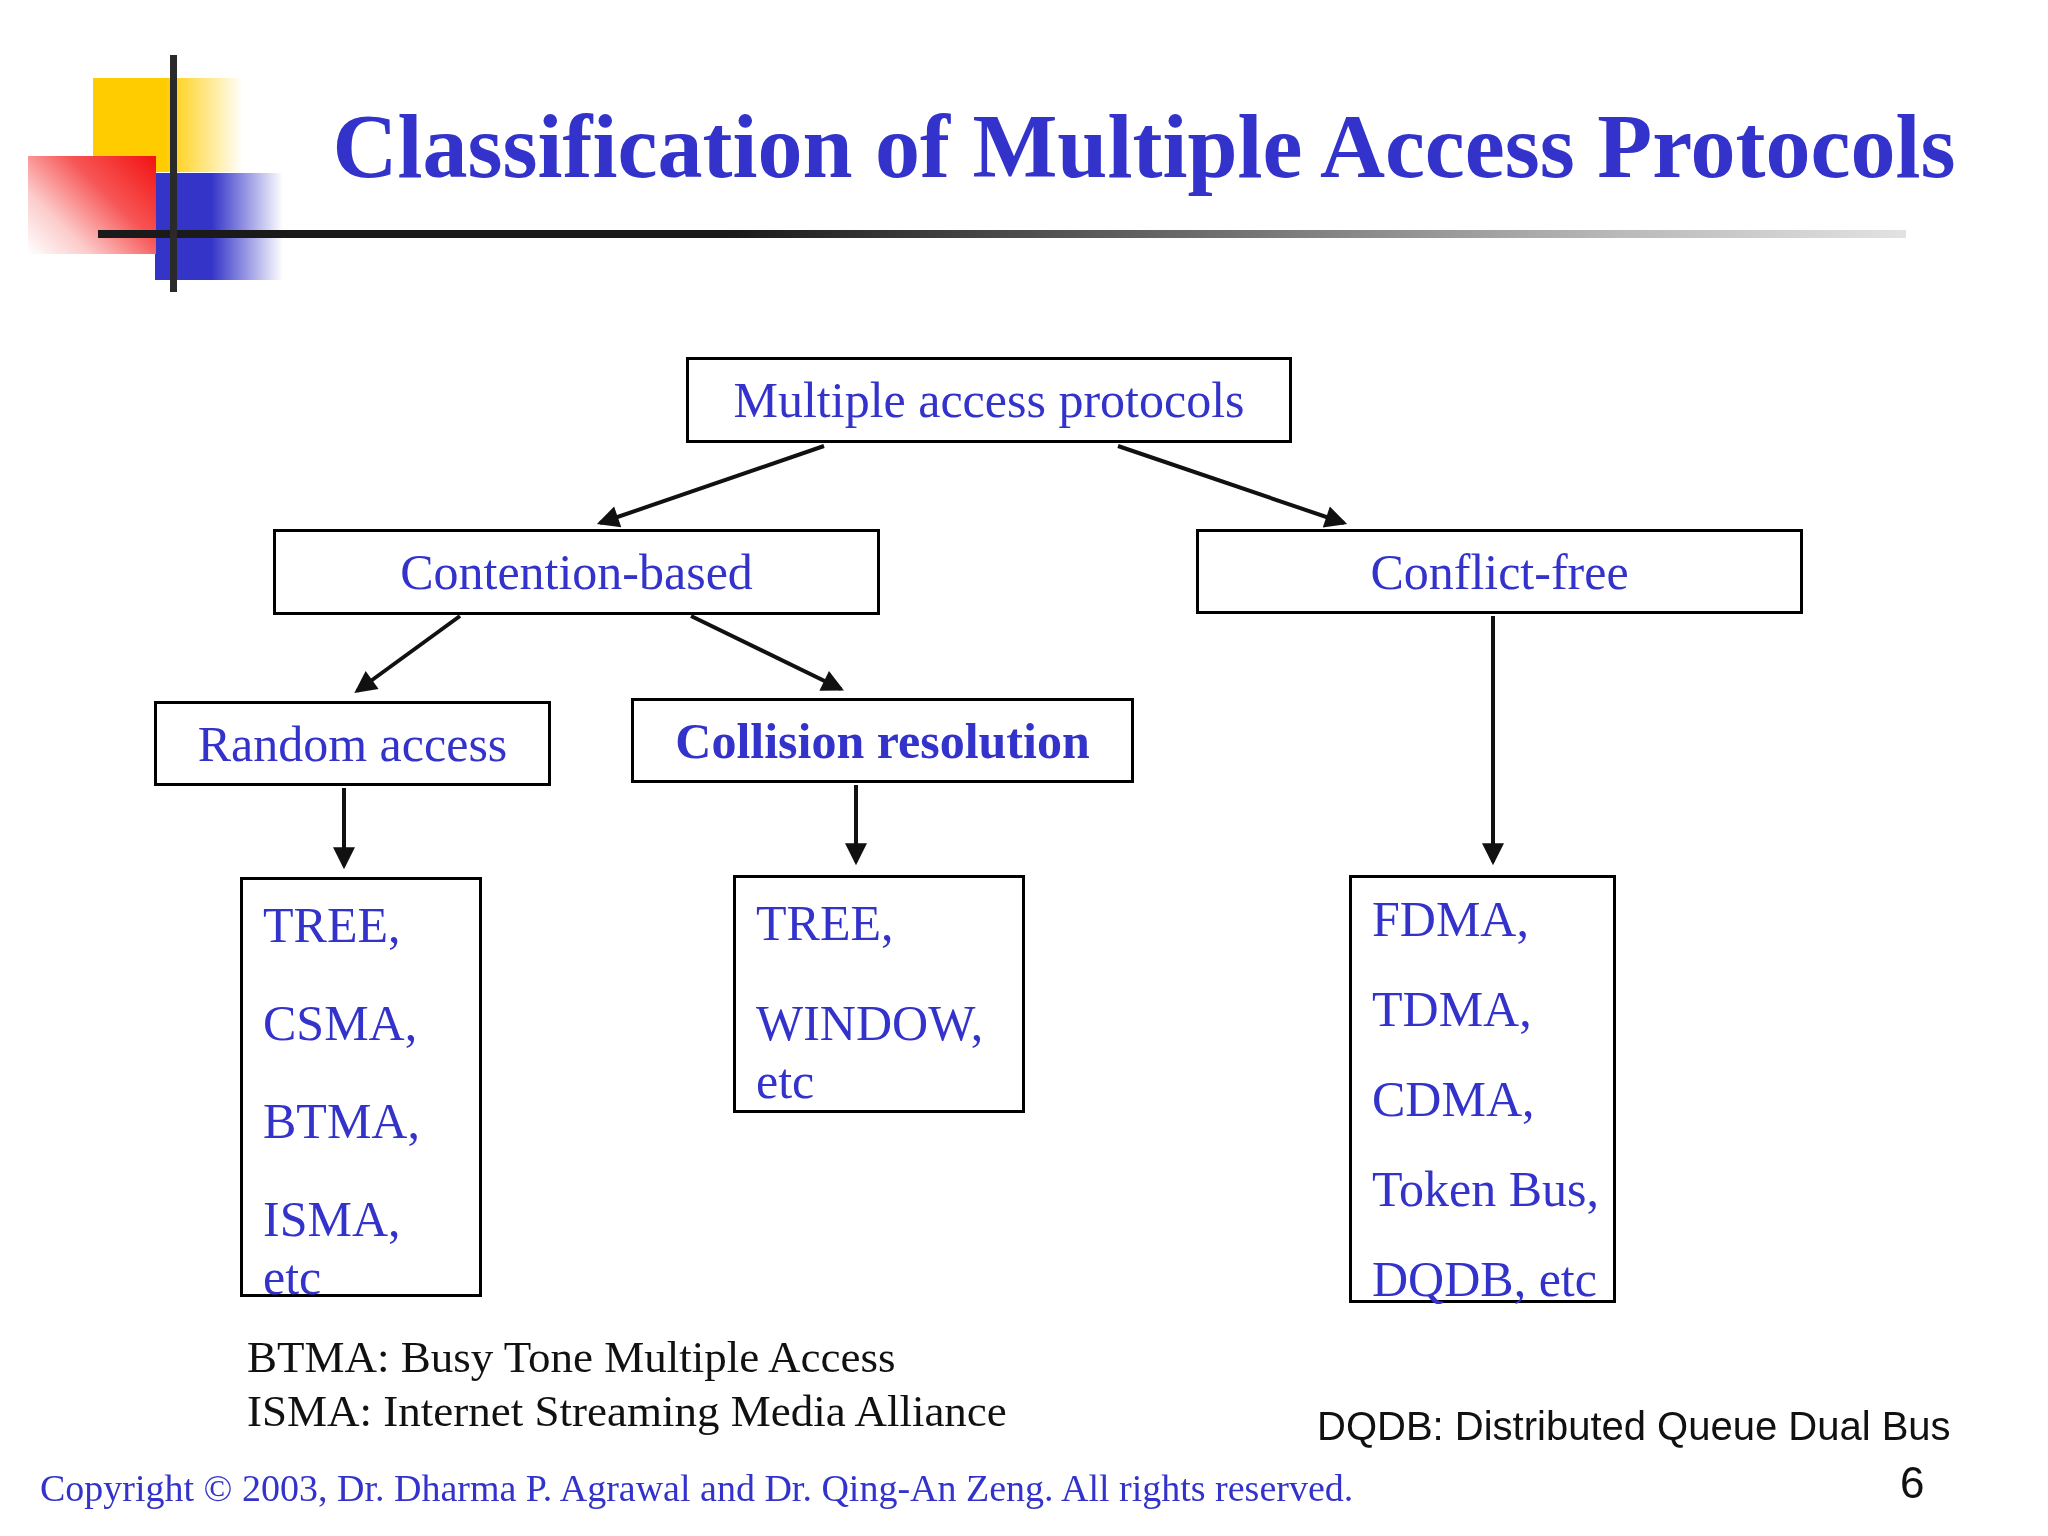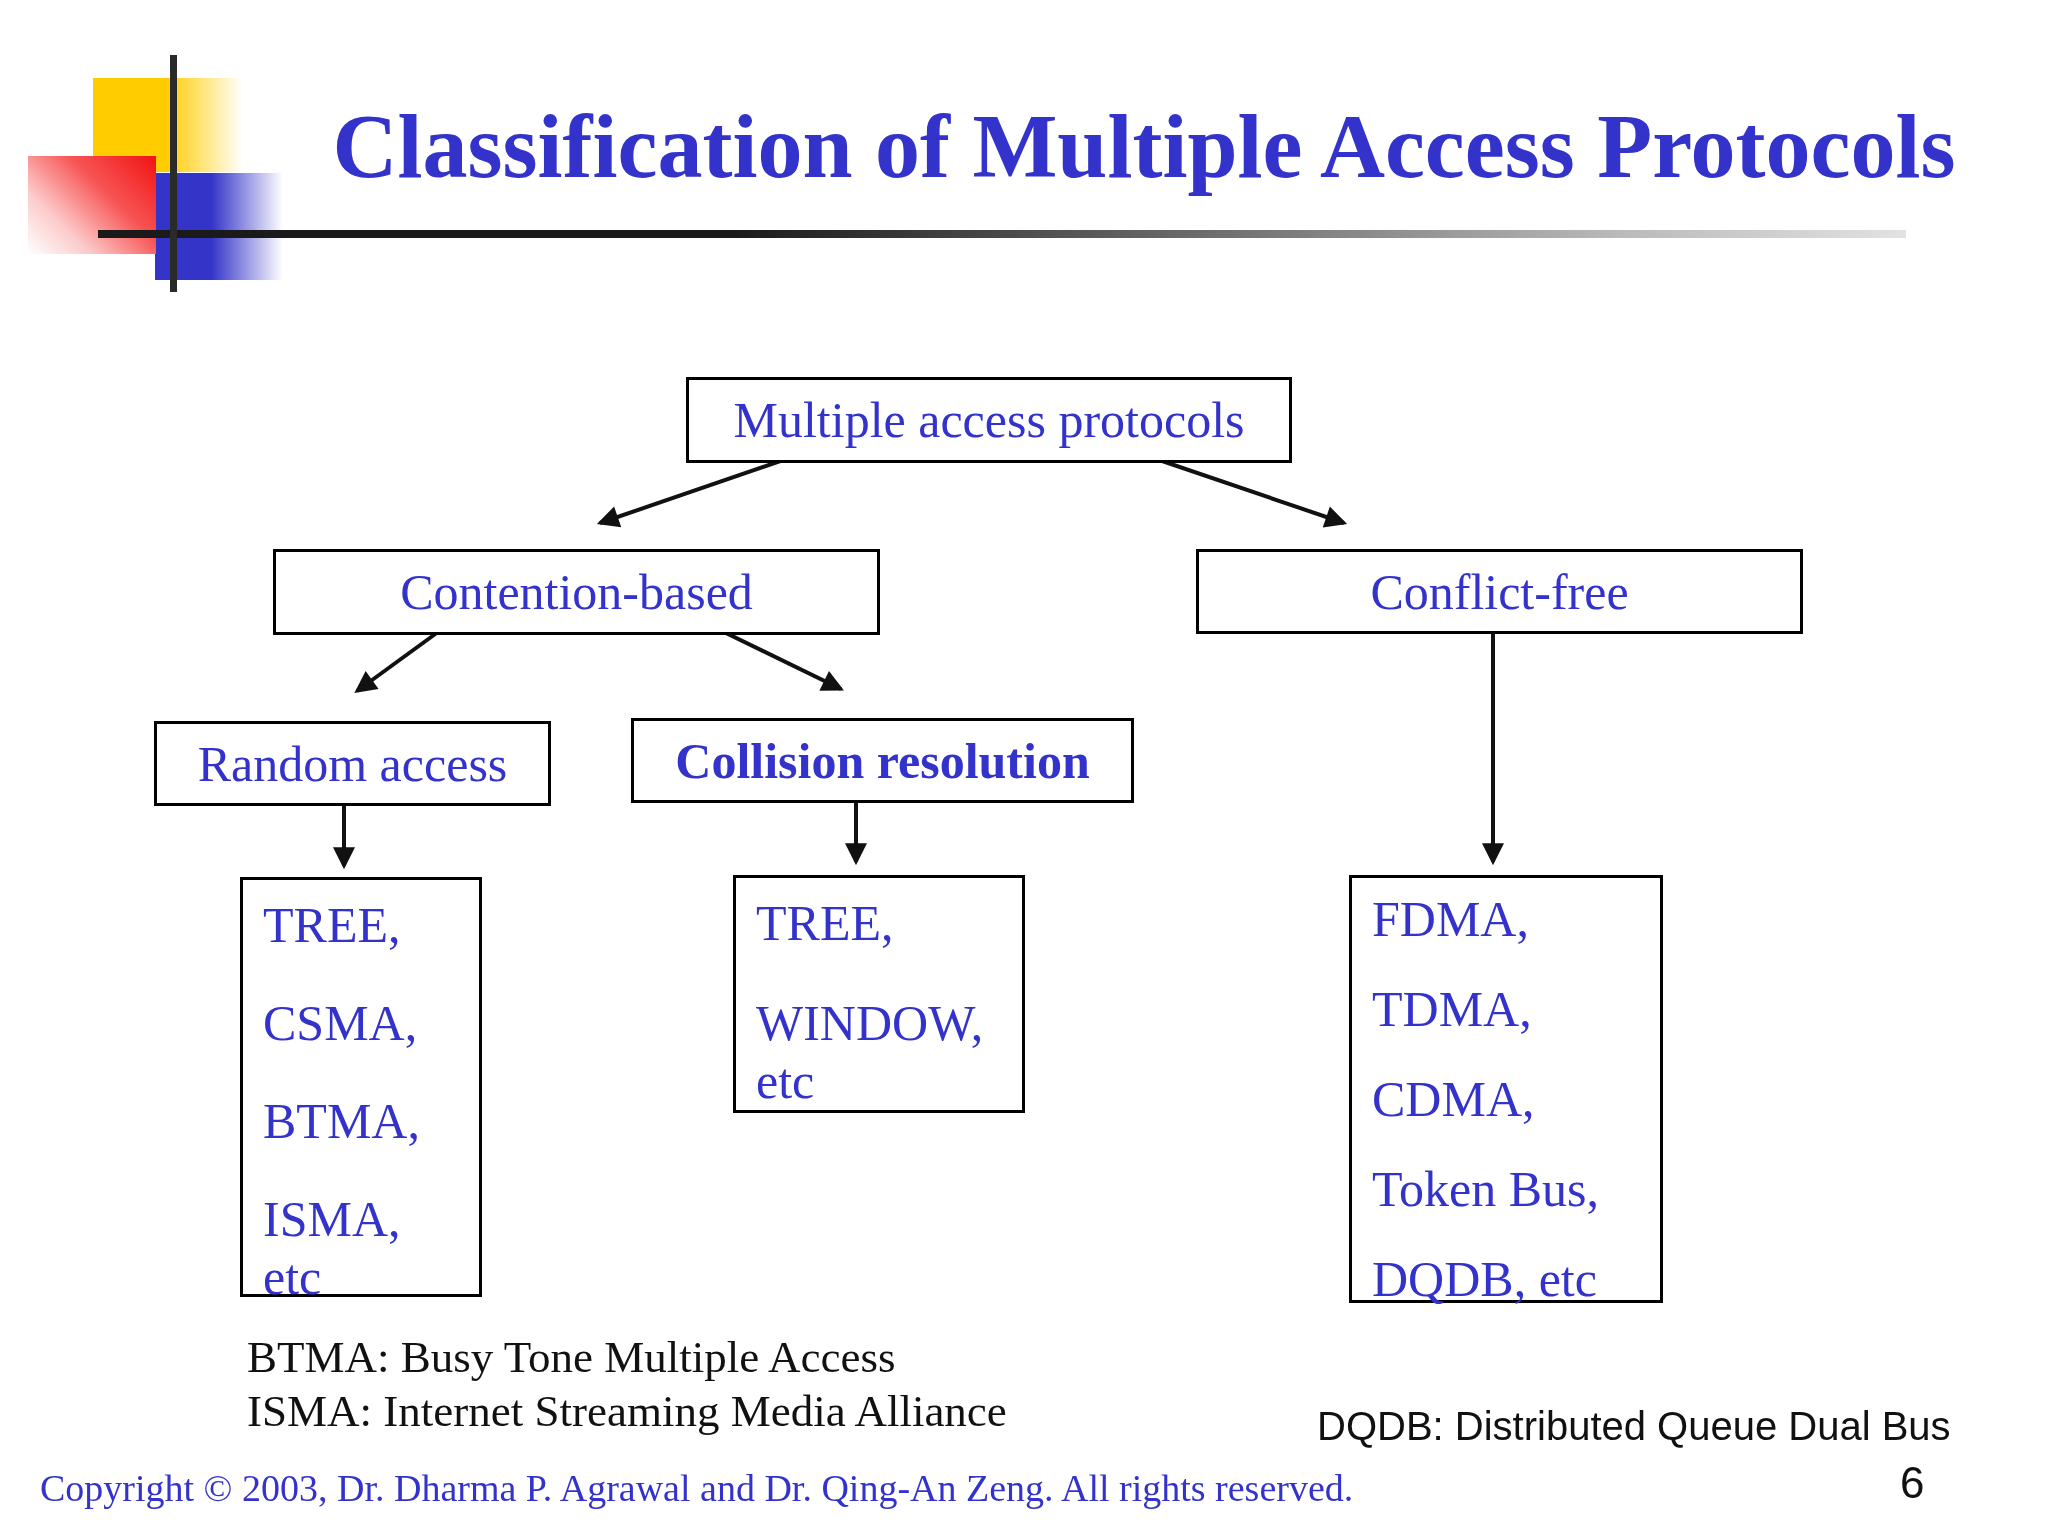--- a/index.html
+++ b/index.html
@@ -45,33 +45,32 @@
     position:absolute;z-index:7;
     box-sizing:border-box;
     border:3px solid #000;
     background:#fff;
     color:#3333cc;
     font-size:50px;
   }
   .node.center{
     display:flex;align-items:center;justify-content:center;
     white-space:nowrap;
-    margin-top:20px;
   }
   .node.list{padding-left:20px;}
   .node.list .ln{line-height:58px;white-space:nowrap;}
 
   .n-root      {left:686px; top:357px; width:606px; height:86px;}
   .n-contention{left:273px; top:529px; width:607px; height:86px;}
   .n-conflict  {left:1196px;top:529px; width:607px; height:85px;}
   .n-random    {left:154px; top:701px; width:397px; height:85px;}
   .n-collision {left:631px; top:698px; width:503px; height:85px;font-weight:bold;}
   .n-aloha     {left:240px; top:877px; width:242px; height:420px; padding-top:16px;}
   .n-tree      {left:733px; top:875px; width:292px; height:238px; padding-top:16px;}
-  .n-fdma      {left:1349px;top:875px; width:314px; height:428px; padding-top:12px;}
+  .n-fdma      {left:1349px;top:875px; width:267px; height:428px; padding-top:12px;}
 
   .n-aloha .ln{margin-bottom:40px;}
   .n-aloha .ln:nth-child(4),.n-aloha .ln:nth-child(5){margin-bottom:0;}
   .n-tree .ln:nth-child(1){margin-bottom:42px;}
   .n-fdma .ln{margin-bottom:32px;}
   .n-fdma .ln:last-child{margin-bottom:0;}
 
   
   .edges{position:absolute;left:0;top:0;width:2048px;height:1536px;z-index:6;}
   .edges line{stroke:#111;stroke-width:4;}

